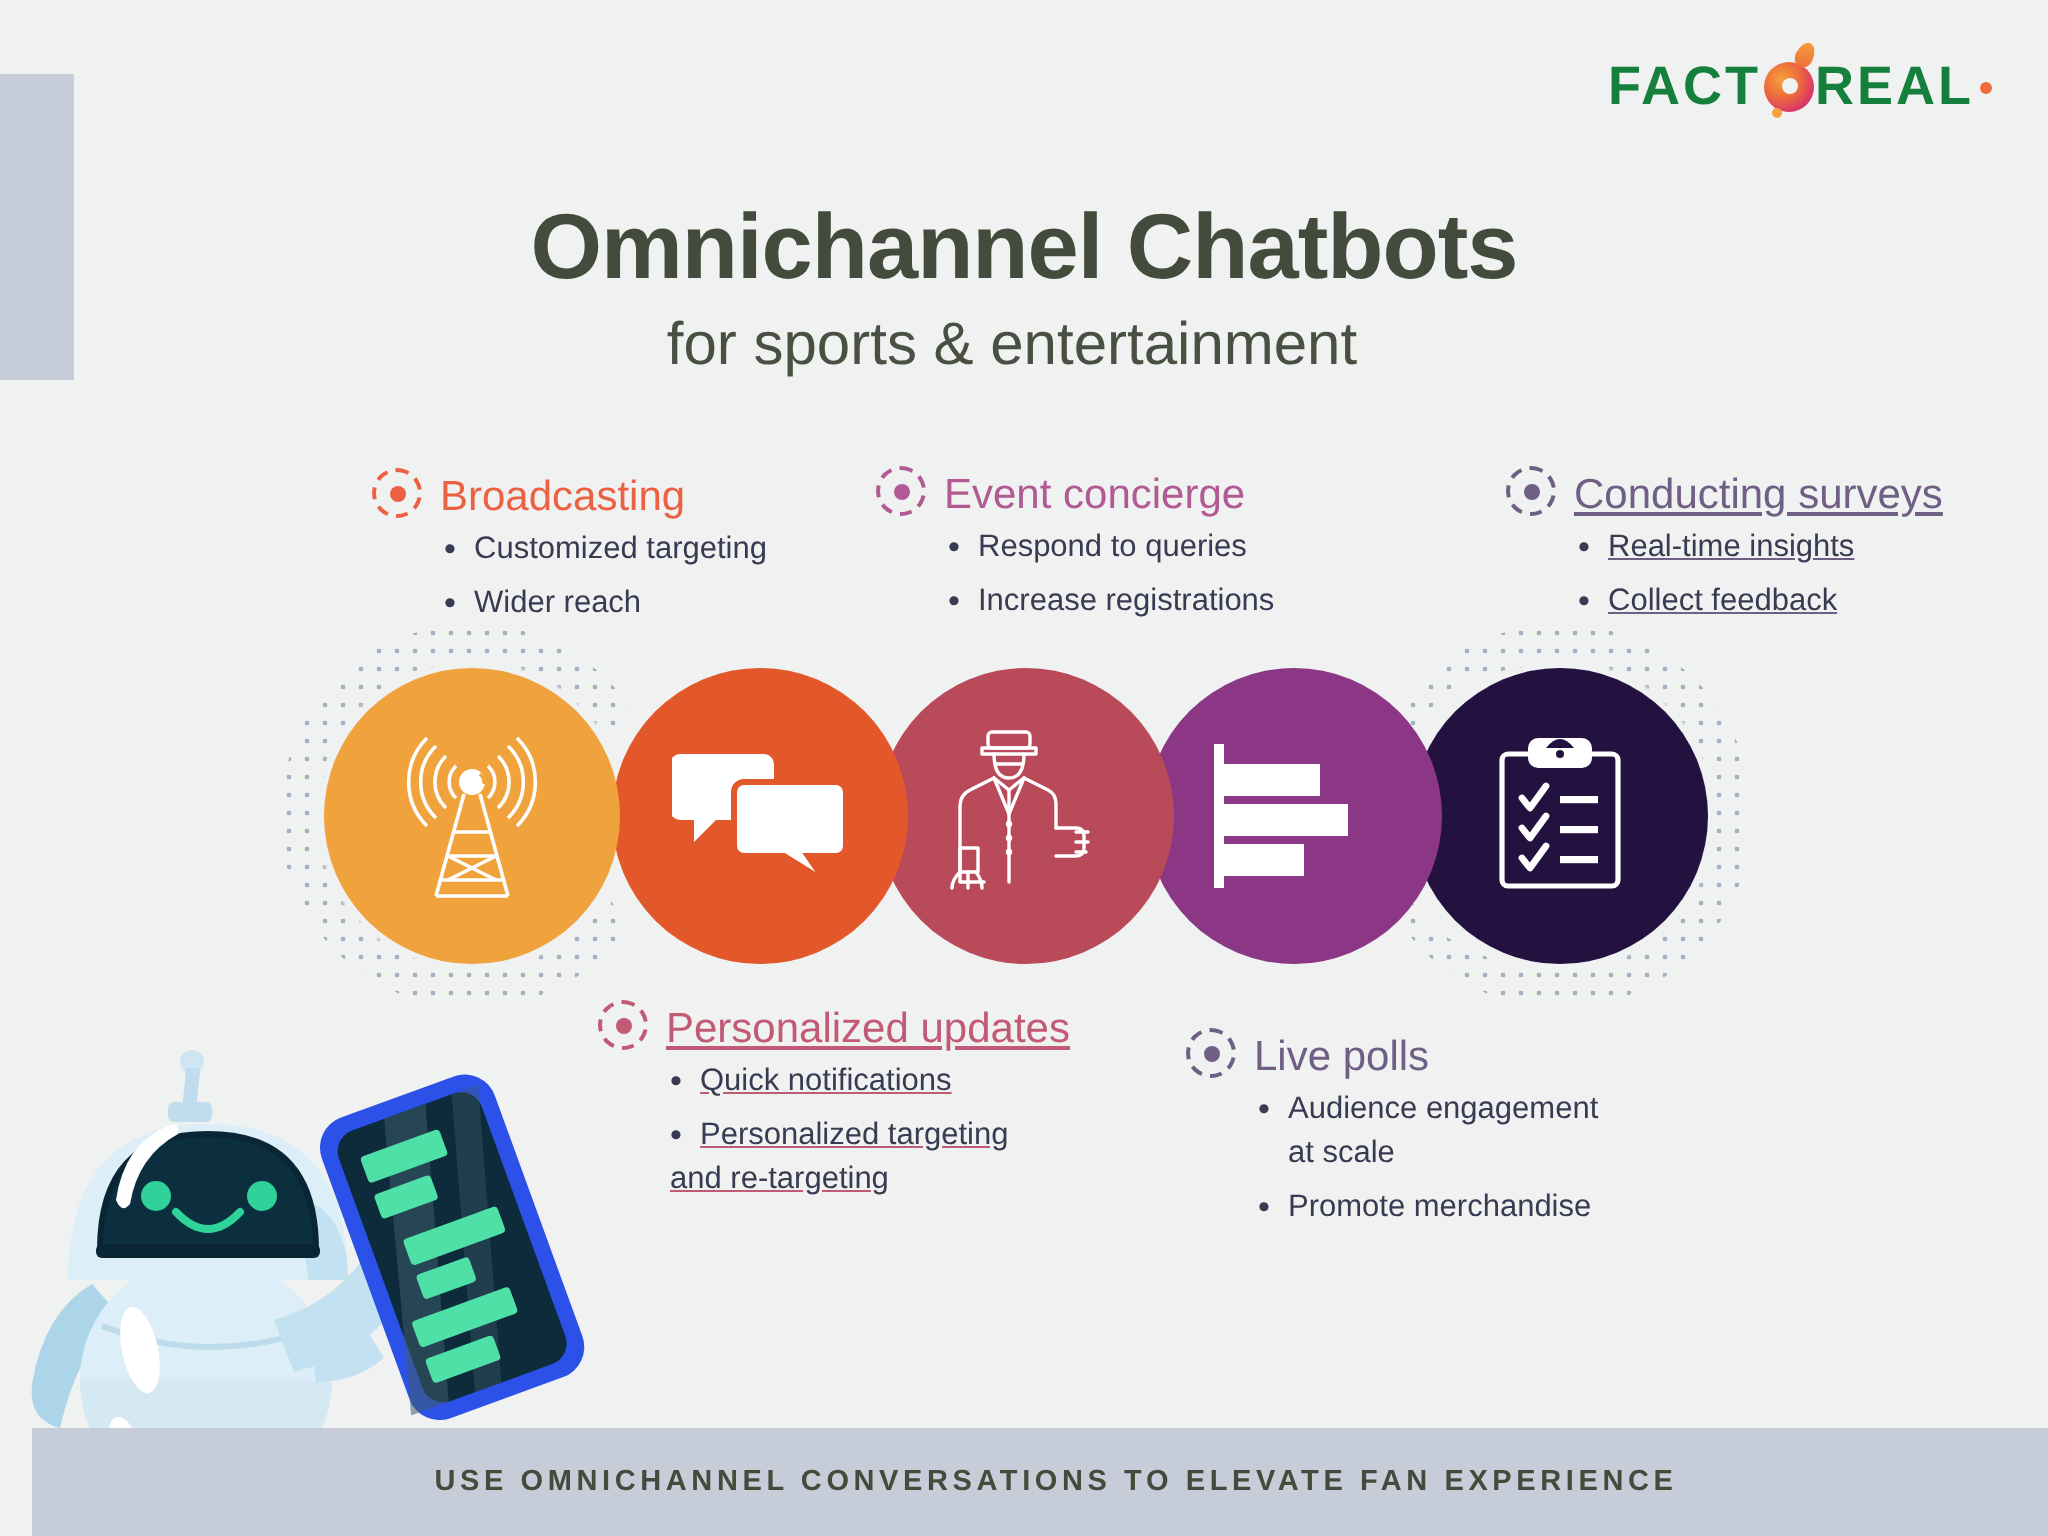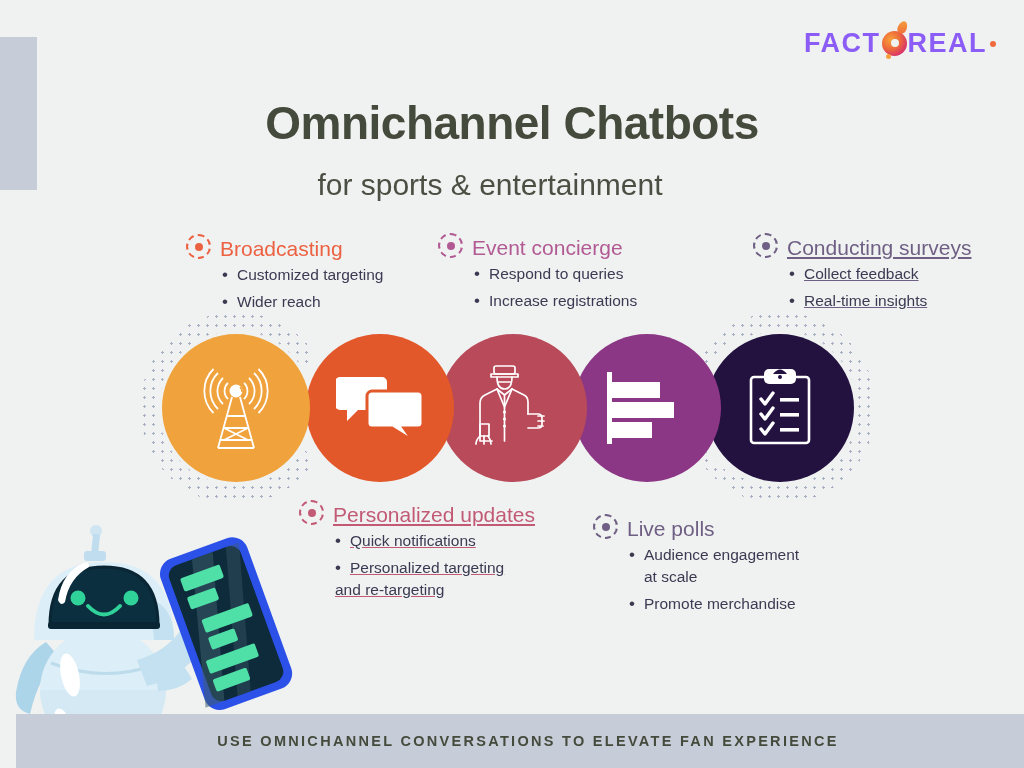--- a/index.html
+++ b/index.html
@@ -15,21 +15,21 @@
     position:absolute;left:0;top:37px;width:37px;height:153px;
     background:#C7CDD8;
   }
   
   .logo{
     position:absolute;right:28px;top:28px;
     display:flex;align-items:center;
     letter-spacing:1px;
   }
   .logo-text{
-    font-size:27px;font-weight:bold;color:#8b5cf6;
+    font-size:27px;font-weight:bold;color:#15803d;
     letter-spacing:1.5px;
     font-family:"Liberation Sans", sans-serif;
   }
   .logo-o{
     display:inline-block;width:25px;height:25px;border-radius:50%;
     background:radial-gradient(circle at 35% 35%,#F6A13C 0%,#EE6B3B 40%,#D8336B 75%,#8A2B6B 100%);
     position:relative;vertical-align:-4px;margin:0 1px;
   }
   .logo-o::after{
     content:"";position:absolute;width:8px;height:8px;border-radius:50%;
@@ -47,22 +47,22 @@
   .logo-dot-small{
     position:absolute;width:5px;height:5px;border-radius:50%;
     background:#F6A13C;left:4px;bottom:-3px;
   }
   
   .title{
     position:absolute;top:96px;left:0;width:1024px;text-align:center;
     font-size:46px;font-weight:bold;color:#454B3C;letter-spacing:-0.5px;
   }
   .subtitle{
-    position:absolute;top:168px;left:0;width:980px;text-align:center;
-    font-size:30px;color:#4A4F43;
+    position:absolute;top:156px;left:0;width:980px;text-align:center;
+    font-size:30px;color:#4A4F43;padding-left:16px;
   }
   
   .feature{position:absolute;}
   .feature-head{display:flex;align-items:flex-end;gap:9px;}
   .target-icon{
     width:21px;height:21px;border-radius:50%;
     border:2.5px dashed currentColor;
     display:flex;align-items:center;justify-content:center;
     flex:0 0 auto;
   }
@@ -181,22 +181,22 @@
 </div>
 
 <div class="feature" id="f-surveys">
   <div class="feature-head">
     <span class="target-icon">
         <i></i>
       </span>
     <span class="feature-title">Conducting surveys</span>
   </div>
   <ul class="feature-list">
+    <li>Real-time insights</li>
     <li>Collect feedback</li>
-    <li>Real-time insights</li>
   </ul>
 </div>
 
 <div class="circles">
   <div class="dots-ring" style="left:140px;top:-6px;width:192px;height:192px;"></div>
   <div class="dots-ring" style="left:684px;top:-6px;width:192px;height:192px;"></div>
 
   <div class="cut cut5"></div>
   <div class="circ c5">
     <svg width="74" height="80" viewBox="0 0 74 80">

